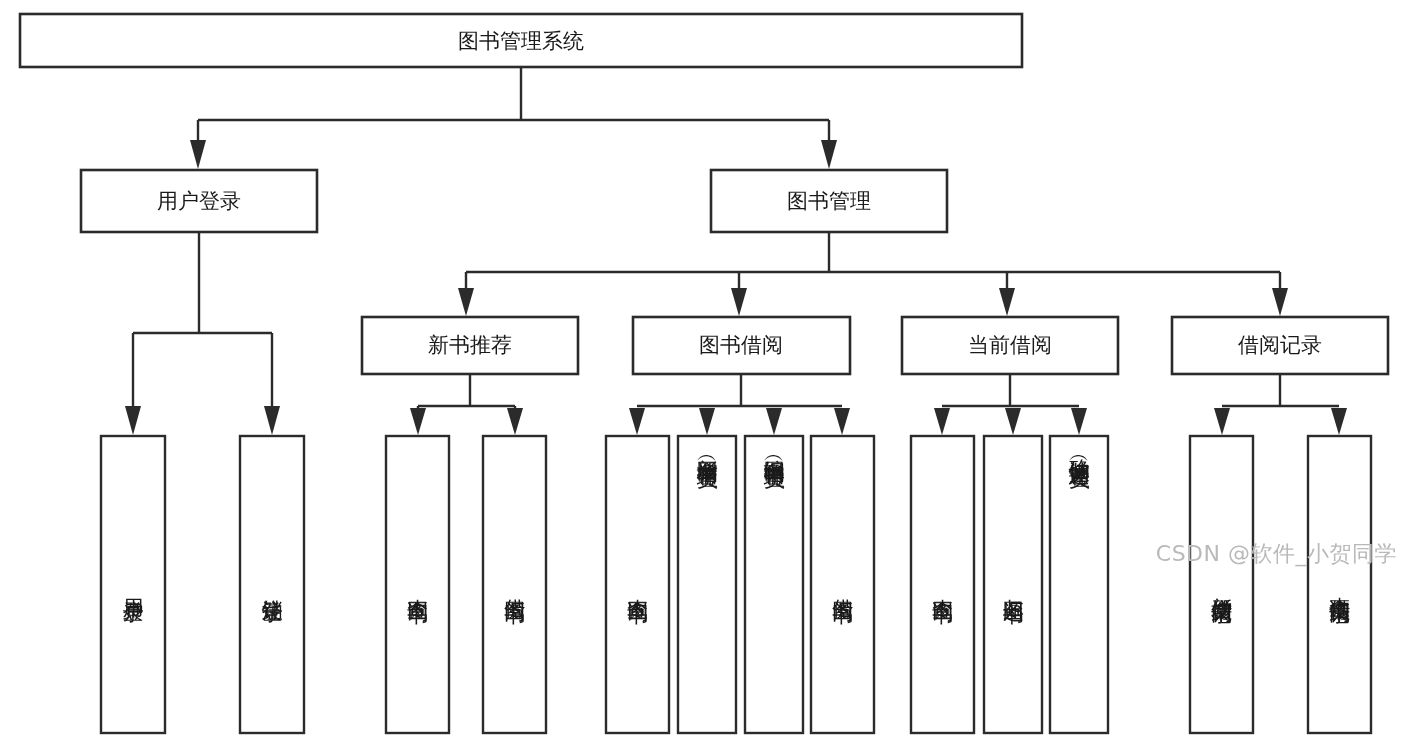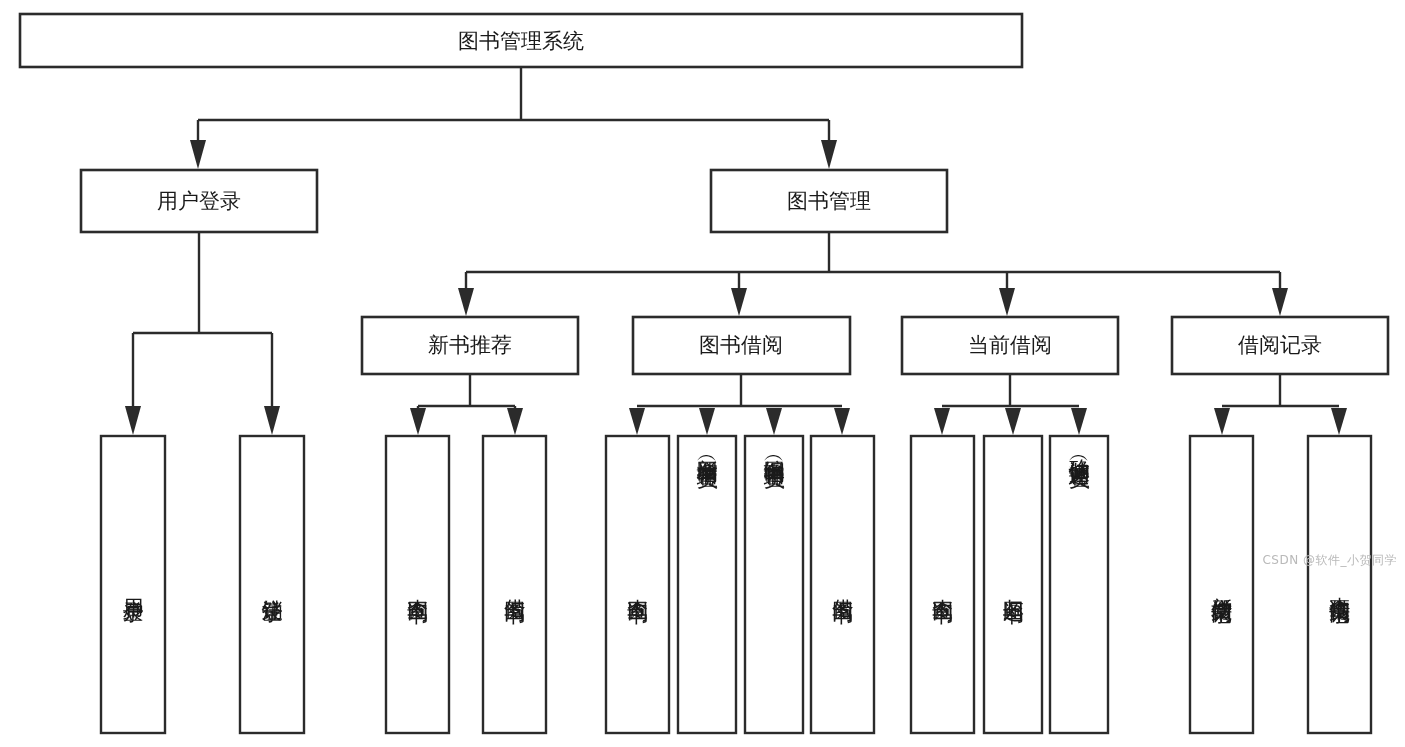--- a/index.html
+++ b/index.html
@@ -68,21 +68,21 @@
     letter-spacing: 1.5px;
     color: #1a1a1a;
     white-space: nowrap;
     text-align: start;
   }
   .watermark {
     position: absolute;
     right: 8px;
     bottom: 6px;
     font-family: "DejaVu Sans", "Liberation Sans", sans-serif;
-    font-size: 12px;
+    font-size: 22px;
     color: #b9b9b9;
     letter-spacing: 0.5px;
     white-space: nowrap;
   }
 </style>
 </head>
 <body>
 
 <div id="diagram-root">
 

